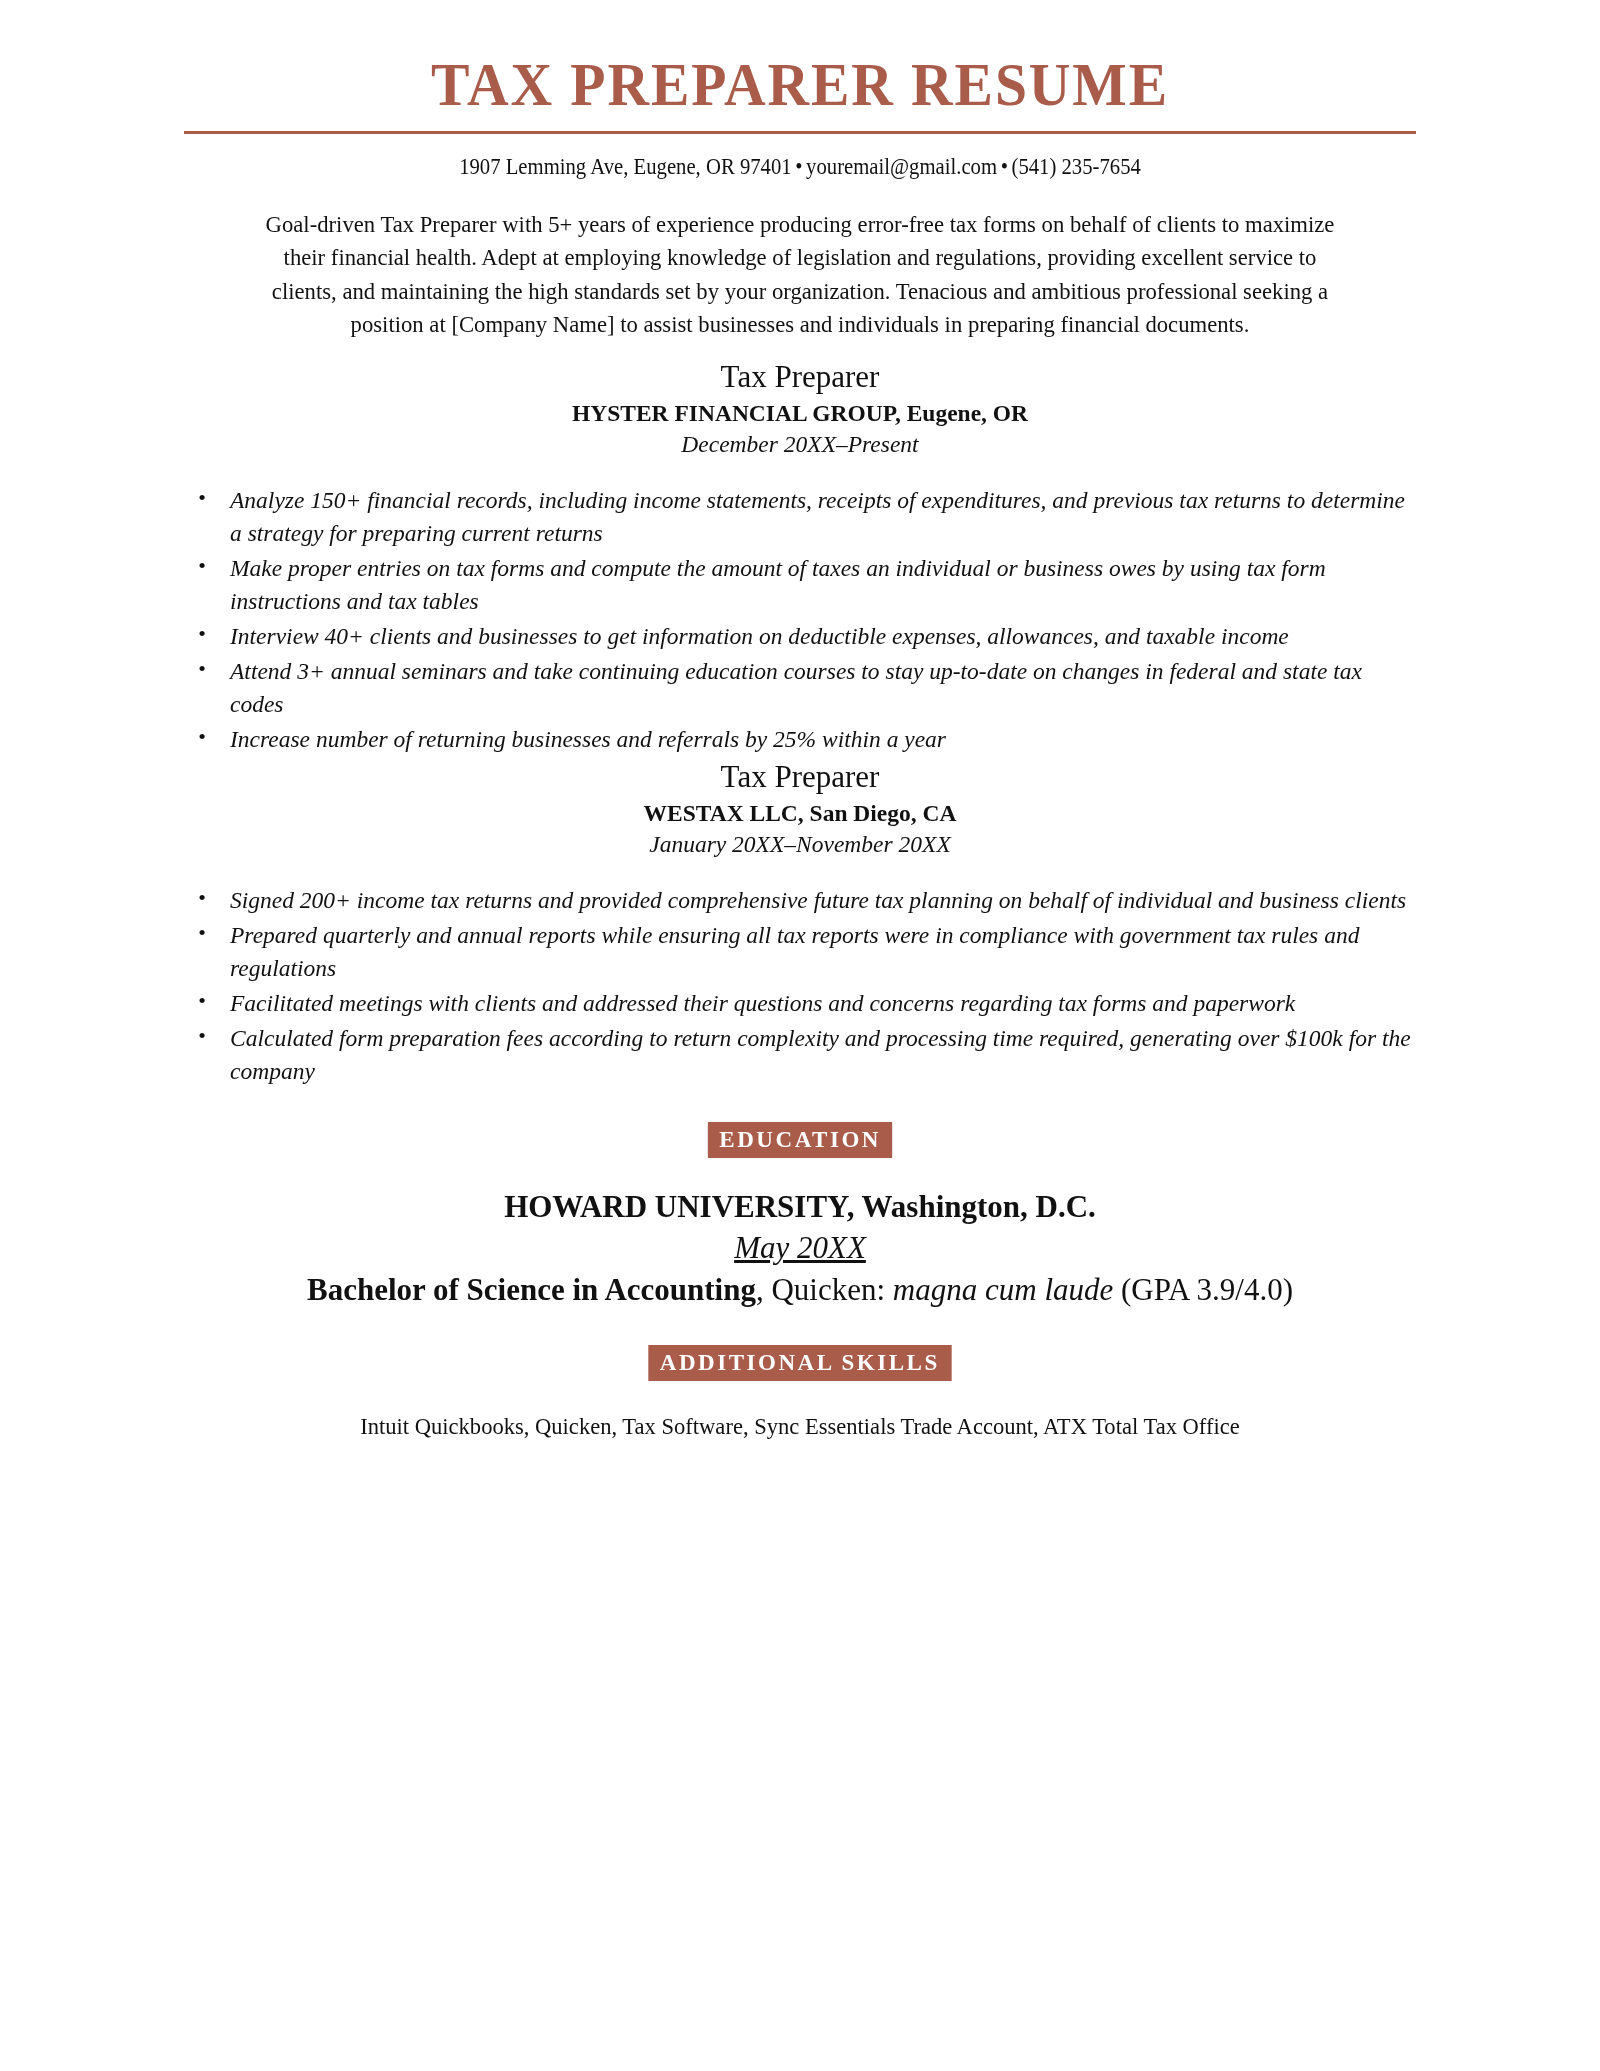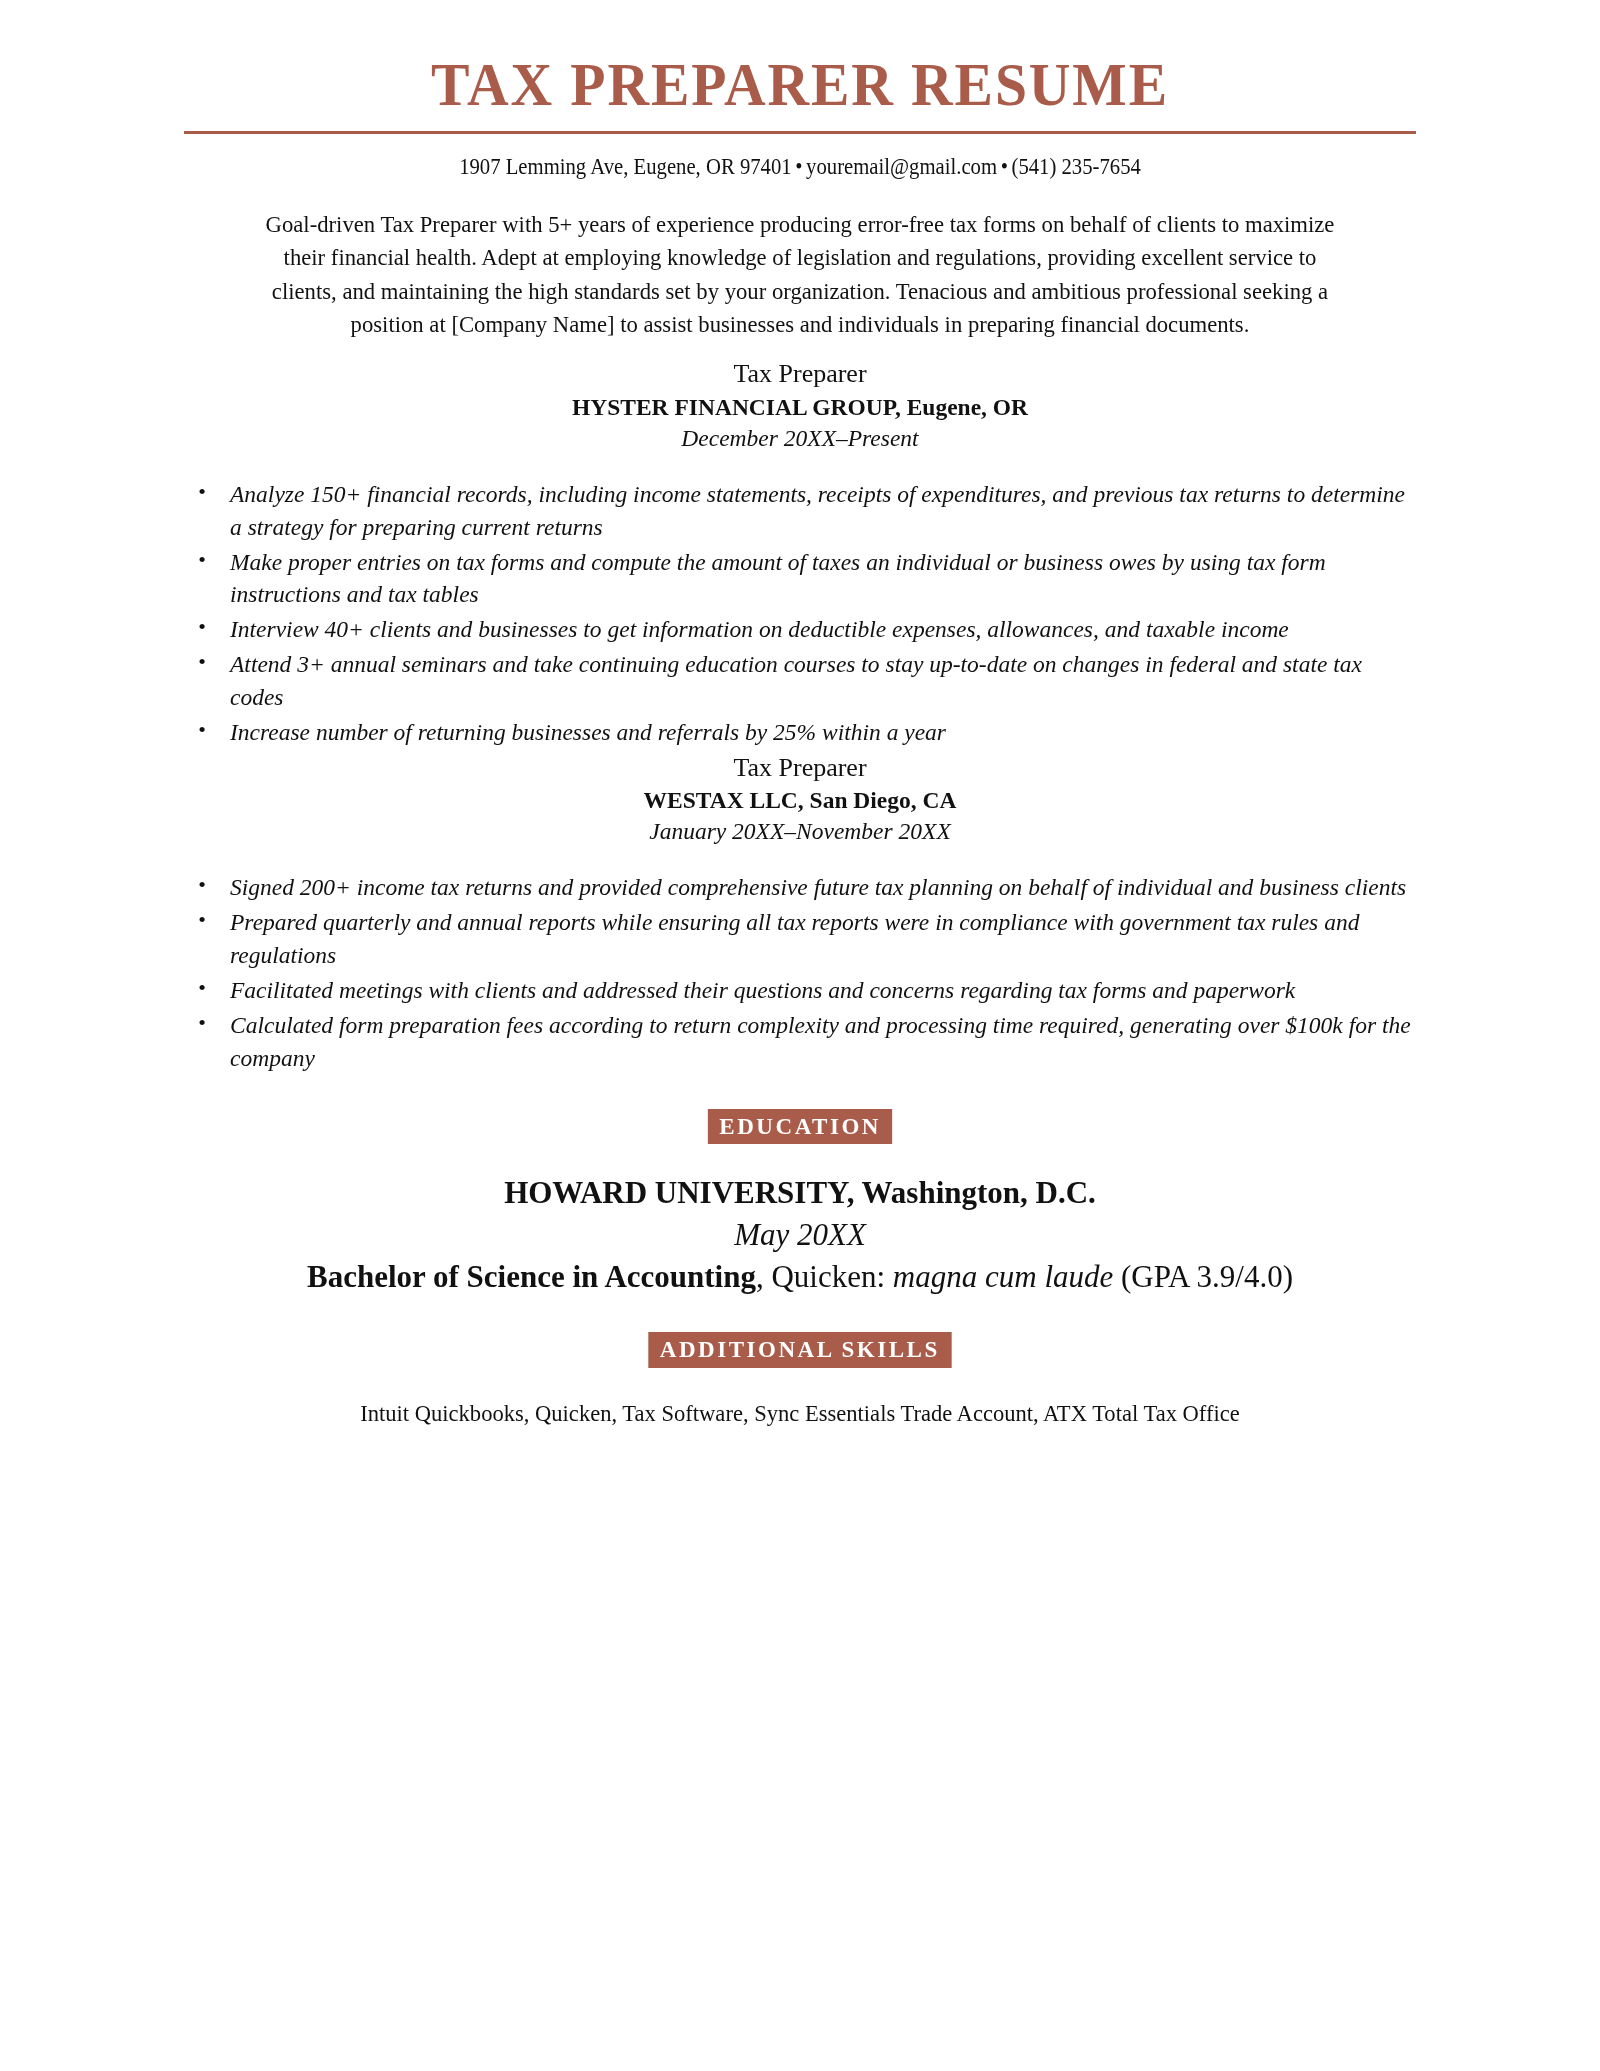--- a/index.html
+++ b/index.html
@@ -82,21 +82,21 @@
     line-height: 1.12;
     transform: scaleX(0.96);
   }
 
   
   .job-head {
     text-align: center;
     margin-top: 16px;
   }
   .job-title {
-    font-size: 26px;
+    font-size: 31px;
     line-height: 1.32;
   }
   .job-company {
     font-size: 23.5px;
     font-weight: bold;
     line-height: 1.32;
   }
   .job-dates {
     font-size: 23.5px;
     font-style: italic;
@@ -132,21 +132,21 @@
   
   .edu-block {
     text-align: center;
     margin-top: 28px;
   }
   .edu-line {
     font-size: 31px;
     line-height: 1.35;
   }
   .edu-school { font-weight: bold; }
-  .edu-date { font-style: italic; }
+  .edu-date { font-style: italic; text-decoration: underline; }
   .edu-degree-bold { font-weight: bold; margin-top: 40px; }
   .edu-honors-italic { font-style: italic; }
 
   
   .skills-line {
     text-align: center;
     font-size: 23.5px;
     line-height: 1.35;
     margin-top: 30px;
     transform: scaleX(0.96);

